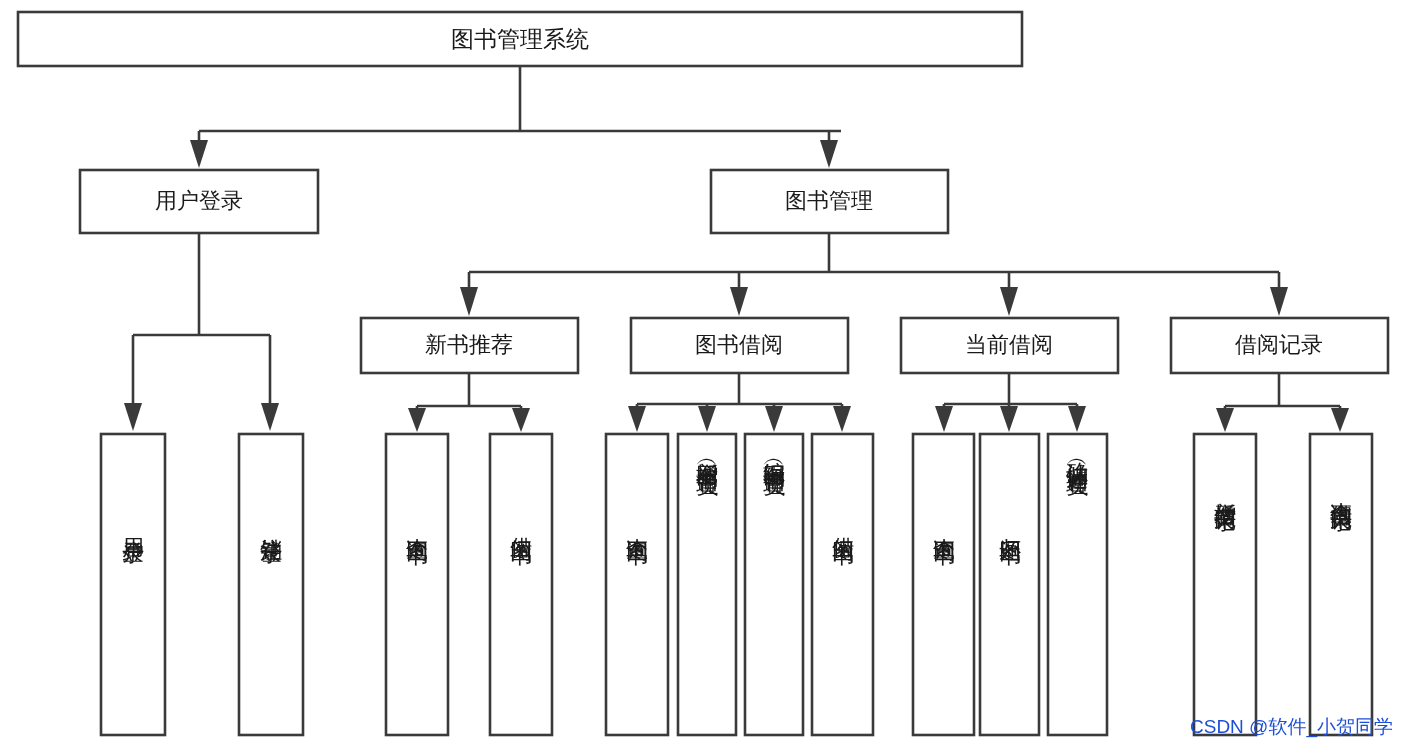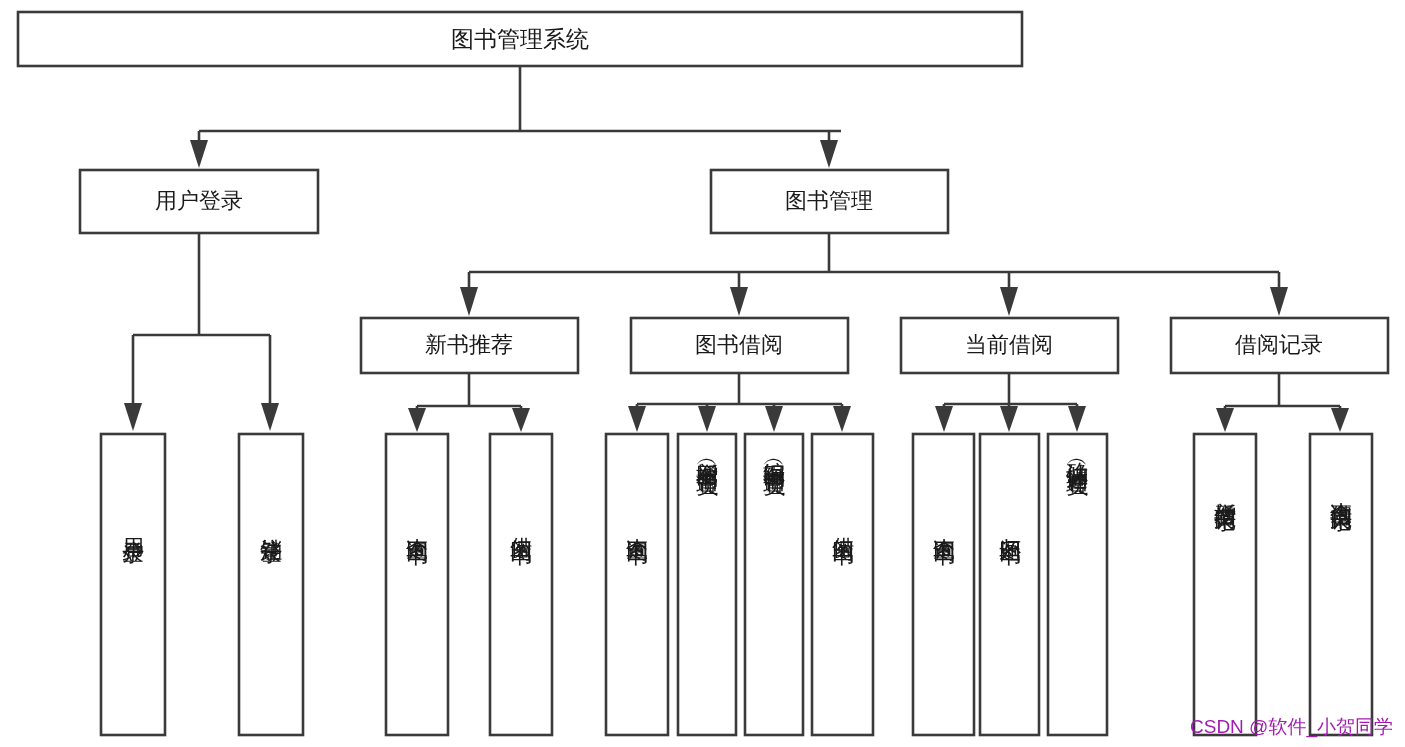--- a/index.html
+++ b/index.html
@@ -66,21 +66,21 @@
     line-height: 1.06;
     color: #1a1a1a;
     letter-spacing: 2px;
     white-space: nowrap;
     pointer-events: none;
   }
   .watermark {
     position: absolute;
     font-family: "Liberation Sans", "DejaVu Sans", sans-serif;
     font-size: 19px;
-    color: #a21caf;
+    color: #1d4ed8;
     white-space: nowrap;
     left: 1190px;
     top: 714px;
   }
 </style>
 </head>
 <body>
 
 <div id="diagram-root">
 

